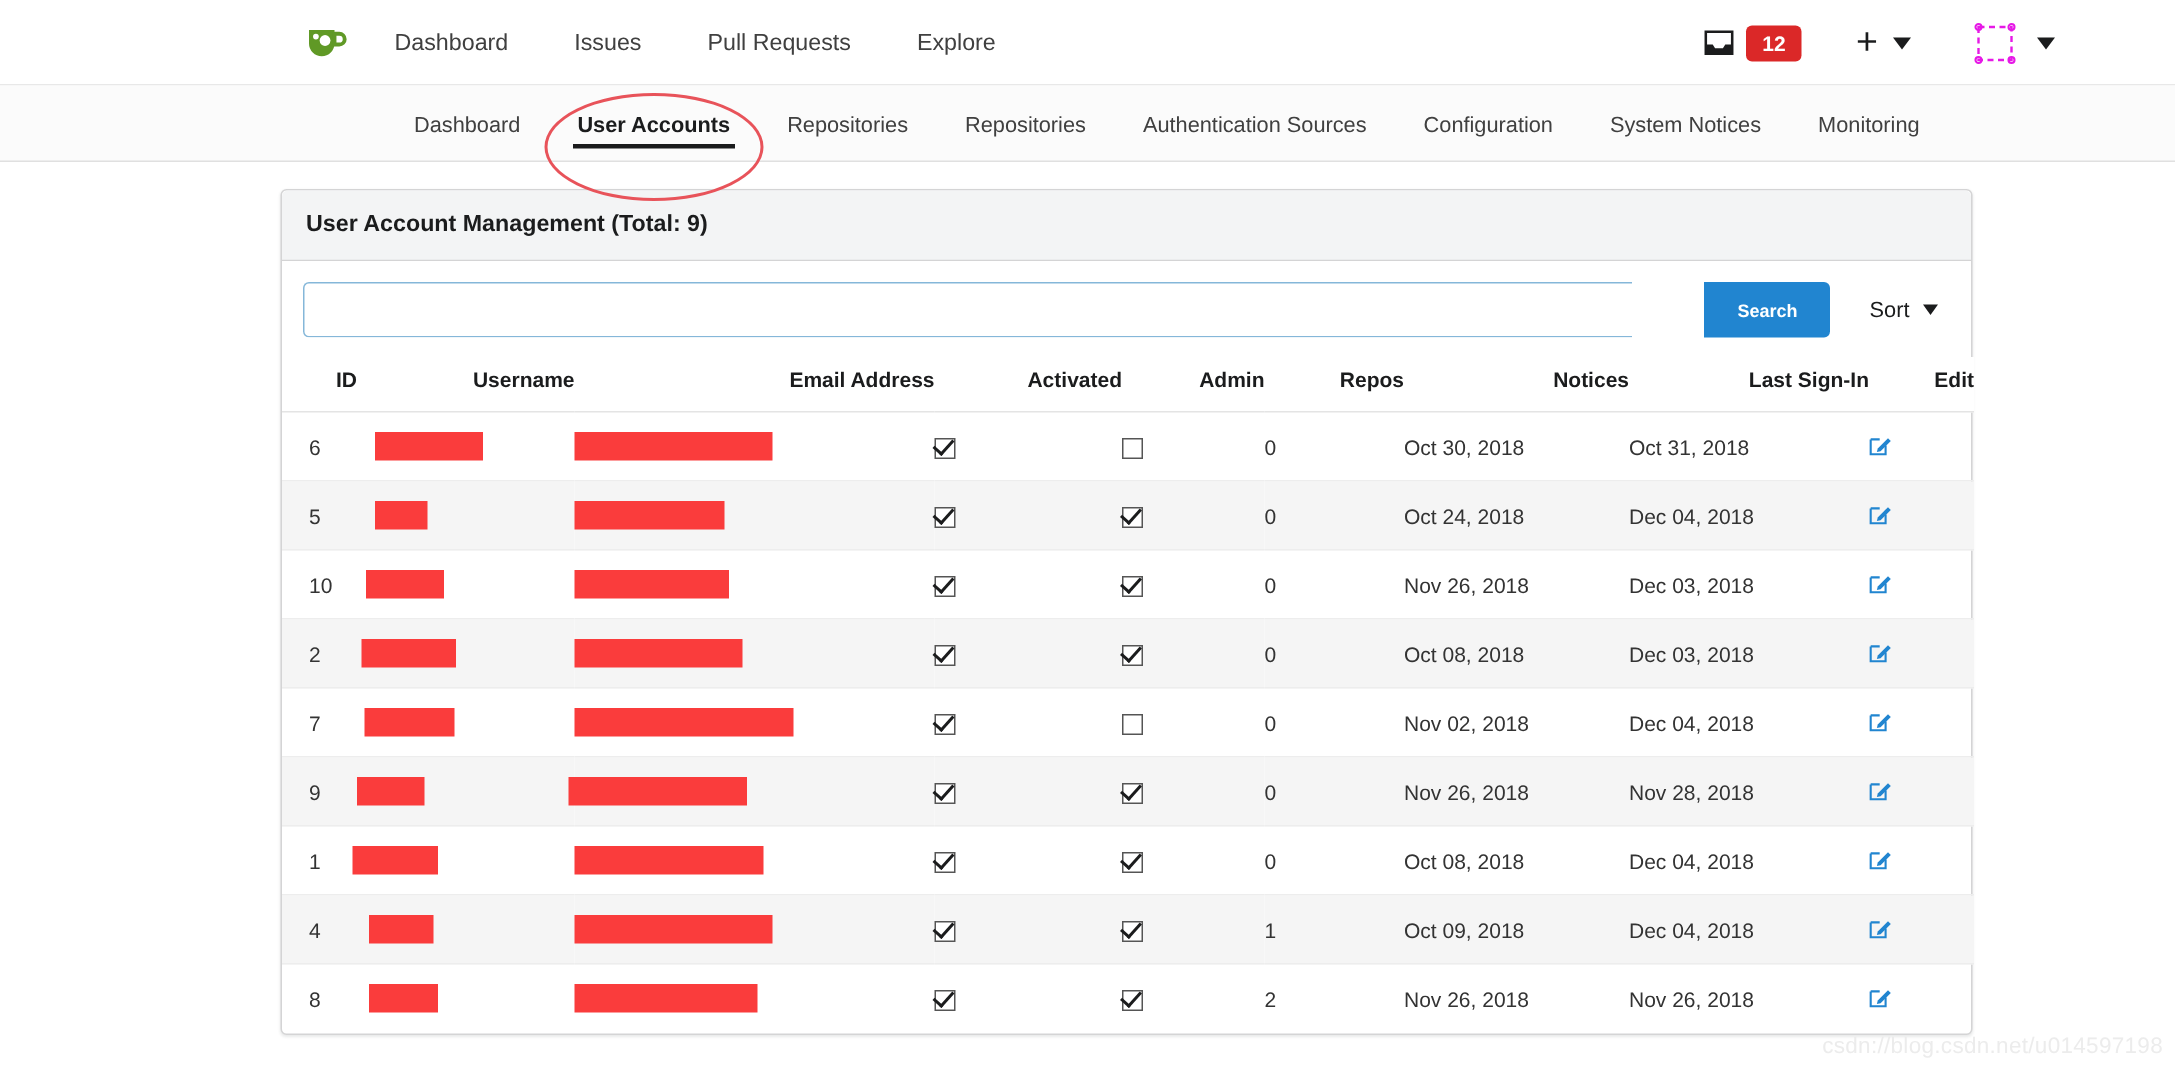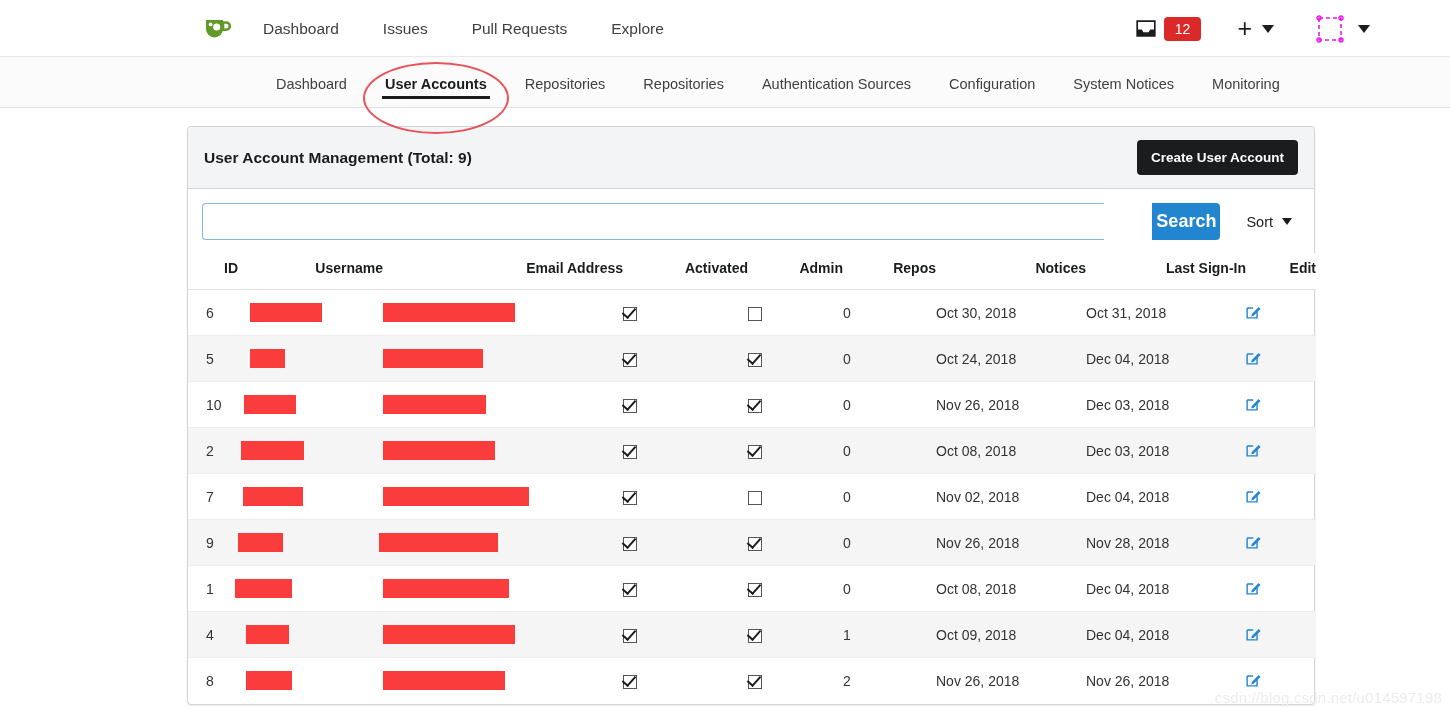--- a/index.html
+++ b/index.html
@@ -60,21 +60,21 @@
   }
   .inbox-icon {
     width: 24px; height: 22px;
     display: flex; align-items: center; justify-content: center;
     margin-right: 6px;
   }
   .badge-count {
     background: #db2828;
     color: #ffffff;
     font-size: 14px;
-    font-weight: normal;
+    font-weight: bold;
     border-radius: 4px;
     padding: 5px 11px;
     line-height: 1;
     display: inline-block;
   }
   .plus-group {
     display: flex; align-items: center;
     margin-left: 36px;
     gap: 10px;
   }
@@ -213,22 +213,22 @@
     outline: none;
     background: #ffffff;
   }
   .search-input::placeholder { color: #bbbbbb; }
   .btn-search {
     height: 37px;
     background: #2185d0;
     color: #ffffff;
     border: none;
     border-radius: 0 4px 4px 0;
-    padding: 0 4px;
-    font-size: 18px;
+    padding: 0 22px;
+    font-size: 12px;
     font-weight: bold;
     cursor: pointer;
     font-family: "Liberation Sans", sans-serif;
     margin-left: 48px;
   }
   .sort-dd {
     margin-left: 26px;
     margin-right: 8px;
     display: flex;
     align-items: center;
@@ -377,21 +377,20 @@
   </nav>
 </div>
 
 <div class="annot-ellipse"></div>
 
 <div class="page-wrap">
   <div class="panel" style="top: 18px;">
 
     <div class="panel-header">
       <div class="panel-title">User Account Management (Total: 9)</div>
-      <button class="btn-create">Create User Account</button>
     </div>
 
     <div class="search-row">
       <input class="search-input" type="text" autofocus="" placeholder="" style="">
       <button class="btn-search">Search</button>
       <div class="sort-dd">
         <span>Sort</span>
         <span class="sort-caret"></span>
       </div>
     </div>

